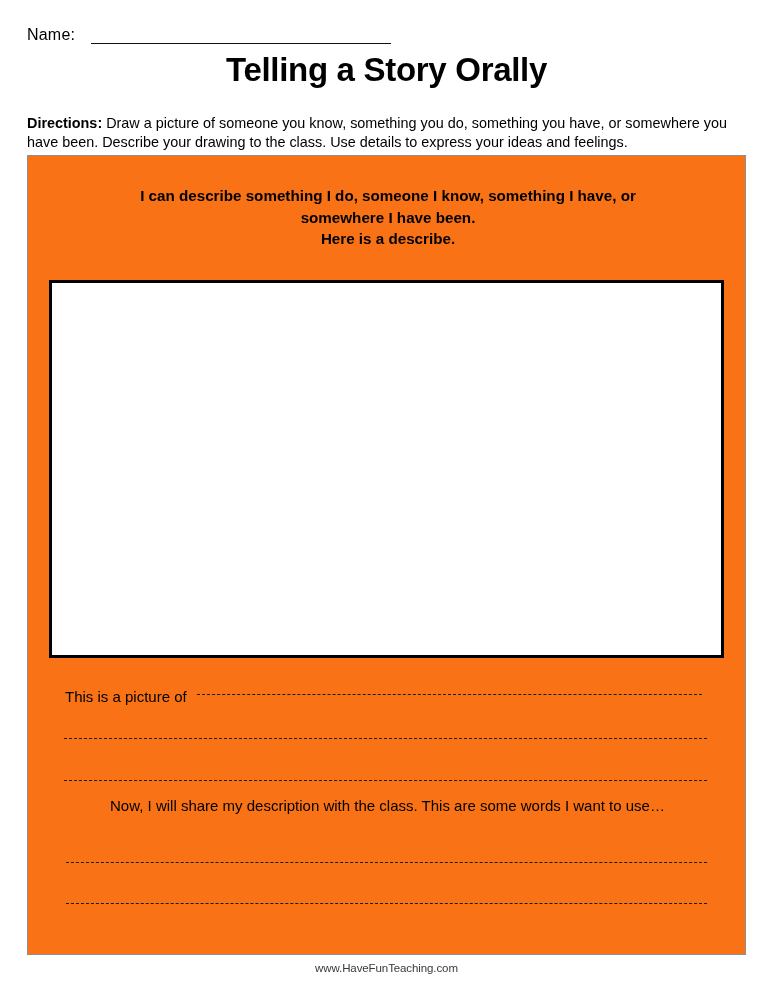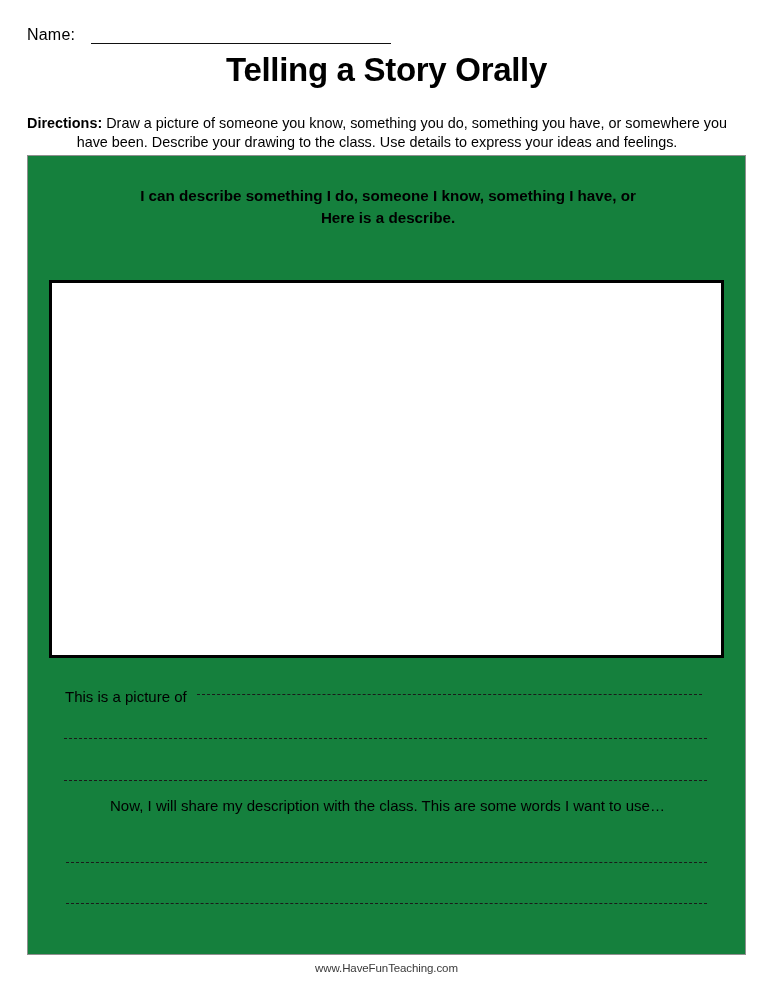--- a/index.html
+++ b/index.html
@@ -56,34 +56,34 @@
   }
 
   
   .directions {
     position: absolute;
     left: 27px;
     top: 114px;
     width: 700px;
     font-size: 14.4px;
     line-height: 19px;
-    text-align: center;
+    text-align: left;
   }
   .directions b { font-weight: bold; }
 
   
   .frame {
     position: absolute;
     left: 27px;
     top: 155px;
     width: 719px;
     height: 800px;
     border: 1px solid #8f8f8f;
     box-sizing: border-box;
-    background: #15803d;
+    background: #f97316;
   }
 
   
   .prompt {
     position: absolute;
     left: 90px;
     top: 29px;
     width: 540px;
     text-align: center;
     font-size: 15.2px;
@@ -174,20 +174,21 @@
   <div class="title">Telling a Story Orally</div>
 
   <div class="directions">
     <b>Directions</b><b>:</b><span> Draw a picture of someone you know, something you do, something you have, or somewhere you have been. Describe your drawing to the class. Use details to express your ideas and feelings.</span>
   </div>
 
   <div class="frame">
 
     <div class="prompt">
       <div>I can describe something I do, someone I know, something I have, or</div>
+      <div>somewhere I have been.</div>
       <div>Here is a describe.</div>
     </div>
 
     <div class="draw-box"></div>
 
     <div class="write-area">
 
       <div class="line-row row-1">
         <span class="line-label">This is a picture of</span>
         <span class="rule"></span>

